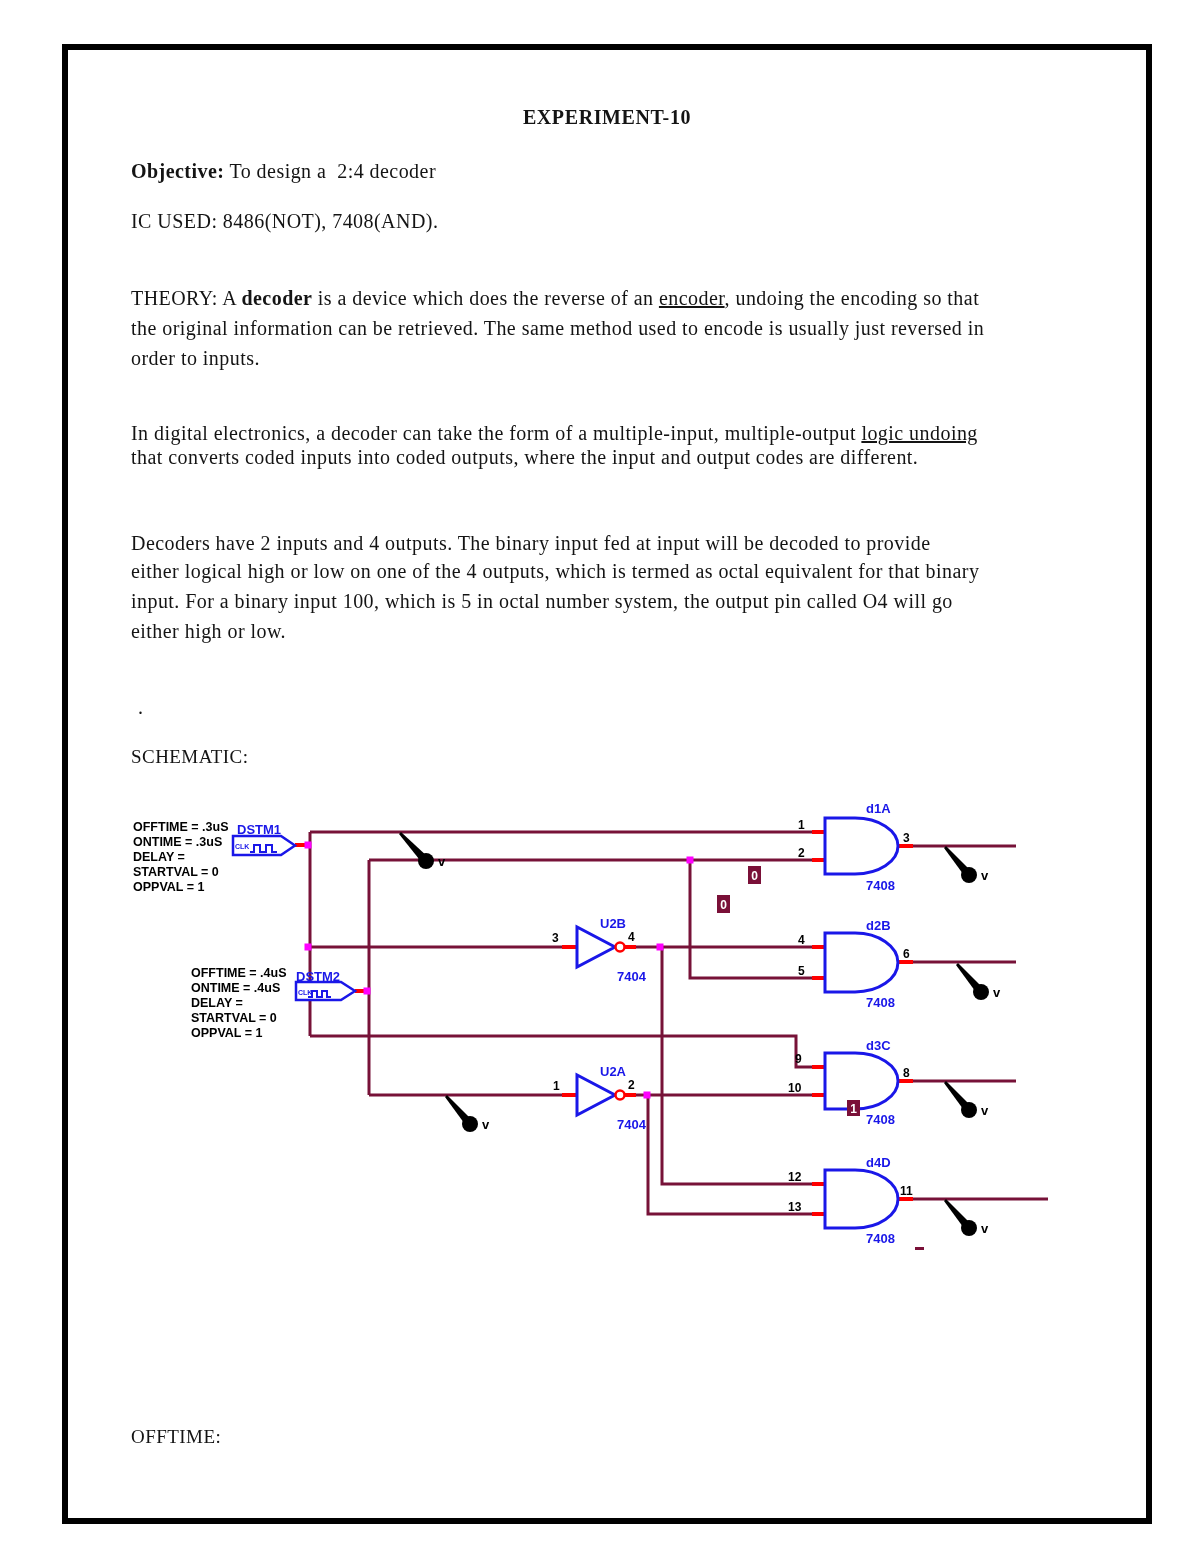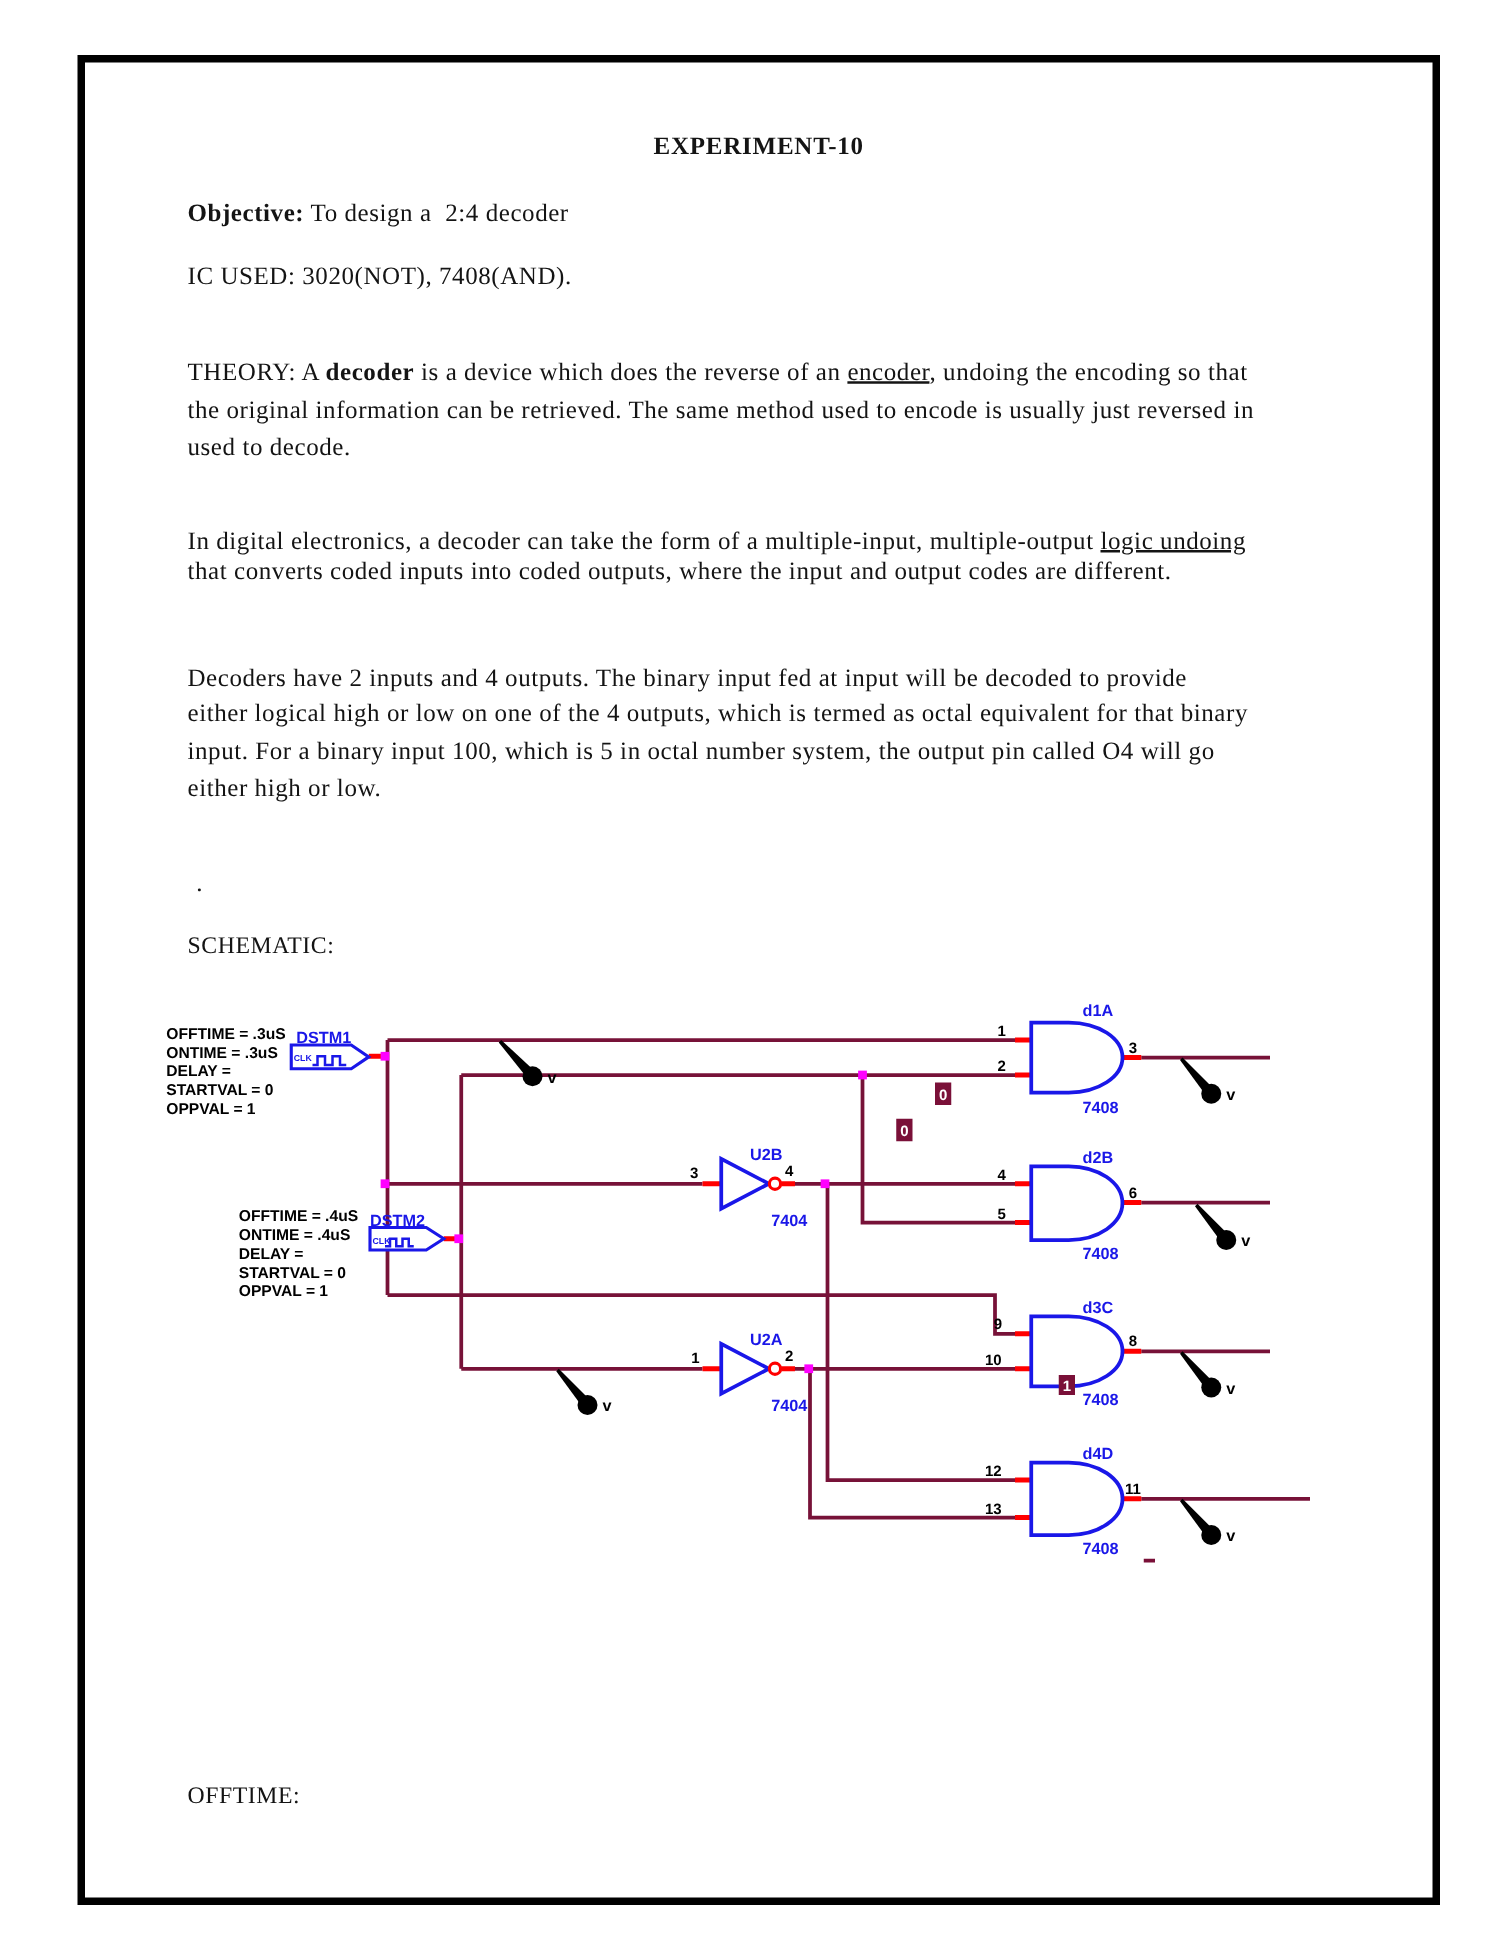--- a/index.html
+++ b/index.html
@@ -6,21 +6,21 @@
   body{
     width:1200px;height:1553px;position:relative;background:#ffffff;
     font-family:"Liberation Serif", serif;color:#141414;overflow:hidden;
   }
   .page-border{
     position:absolute;left:62px;top:44px;width:1090px;height:1480px;
     border:6px solid #000;box-sizing:border-box;
   }
   .tline{
     position:absolute;left:131px;white-space:pre;
-    font-size:20px;letter-spacing:0.45px;line-height:24px;margin-left:19px;
+    font-size:20px;letter-spacing:0.45px;line-height:24px;
   }
   .tline b{font-weight:bold;}
   .tline u{}
   .title-line{
     position:absolute;left:0;top:106px;width:1214px;text-align:center;
     font-size:20px;font-weight:bold;letter-spacing:0.6px;white-space:pre;
   }
   .heading{font-size:19px;}
   .schematic-svg{position:absolute;left:0;top:0;width:1200px;height:1553px;}
   .sv-blue{fill:#1a17e8;font:bold 13px "Liberation Sans", sans-serif;}
@@ -32,25 +32,25 @@
 </style>
 </head>
 <body>
 
 <div class="page-border"></div>
 
 <div class="title-line">EXPERIMENT-10</div>
 
 <div class="tline" style="top:159px"><b>Objective:</b><span> To design a  2:4 decoder</span></div>
 
-<div class="tline" style="top:209px">IC USED: 3020(NOT), 7408(AND).</div>
+<div class="tline" style="top:209px">IC USED: 8486(NOT), 7408(AND).</div>
 
 <div class="tline" style="top:286px"><span>THEORY: A </span><b>decoder</b><span> is a device which does the reverse of an </span><u>encoder</u><span>, undoing the encoding so that</span></div>
 <div class="tline" style="top:316px">the original information can be retrieved. The same method used to encode is usually just reversed in</div>
-<div class="tline" style="top:346px">used to decode.</div>
+<div class="tline" style="top:346px">order to inputs.</div>
 
 <div class="tline" style="top:421px"><span>In digital electronics, a decoder can take the form of a multiple-input, multiple-output </span><u>logic undoing</u></div>
 <div class="tline" style="top:445px">that converts coded inputs into coded outputs, where the input and output codes are different.</div>
 
 <div class="tline" style="top:531px">Decoders have 2 inputs and 4 outputs. The binary input fed at input will be decoded to provide</div>
 <div class="tline" style="top:559px">either logical high or low on one of the 4 outputs, which is termed as octal equivalent for that binary</div>
 <div class="tline" style="top:589px">input. For a binary input 100, which is 5 in octal number system, the output pin called O4 will go</div>
 <div class="tline" style="top:619px">either high or low.</div>
 
 <div class="tline" style="top:695px;left:138px">.</div>

